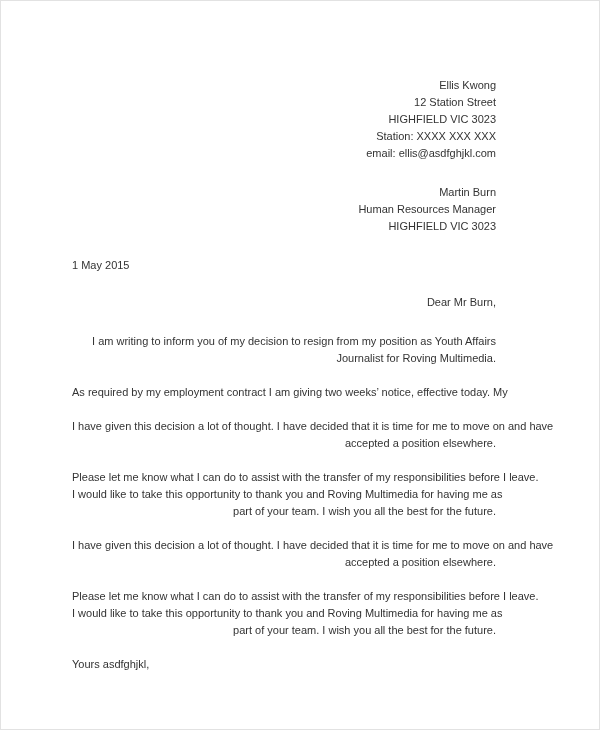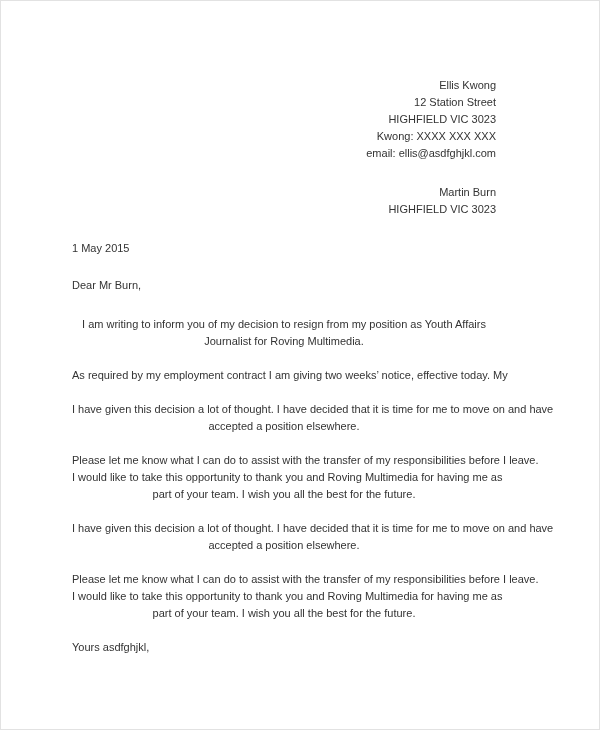--- a/index.html
+++ b/index.html
@@ -44,53 +44,54 @@
   .recipient-line {
     display: block;
     white-space: nowrap;
     text-align: right;
   }
   .date-line {
     margin-top: 22px;
   }
   .salutation {
     margin-top: 20px;
-    text-align: left;
+    text-align: right;
   }
   .body-paragraphs {
     margin-top: 22px;
   }
   .paragraph {
     margin: 0 0 17px 0;
-    text-align: center;
+    text-align: right;
   }
   .para-line {
     display: block;
     white-space: nowrap;
   }
   .closing {
     margin-top: 15px;
   }
 </style>
 </head>
 <body>
 
 <div class="page">
   <div class="letter">
 
     <div class="sender-block">
       <span class="sender-line">Ellis Kwong</span>
       <span class="sender-line">12 Station Street</span>
       <span class="sender-line">HIGHFIELD VIC 3023</span>
-      <span class="sender-line">Kwong: XXXX XXX XXX</span>
+      <span class="sender-line">Station: XXXX XXX XXX</span>
       <span class="sender-line">email: ellis@asdfghjkl.com</span>
     </div>
 
     <div class="recipient-block">
       <span class="recipient-line">Martin Burn</span>
+      <span class="recipient-line">Human Resources Manager</span>
       <span class="recipient-line">HIGHFIELD VIC 3023</span>
     </div>
 
     <div class="date-line">1 May 2015</div>
 
     <div class="salutation">Dear Mr Burn,</div>
 
     <div class="body-paragraphs">
 
       <p class="paragraph">

